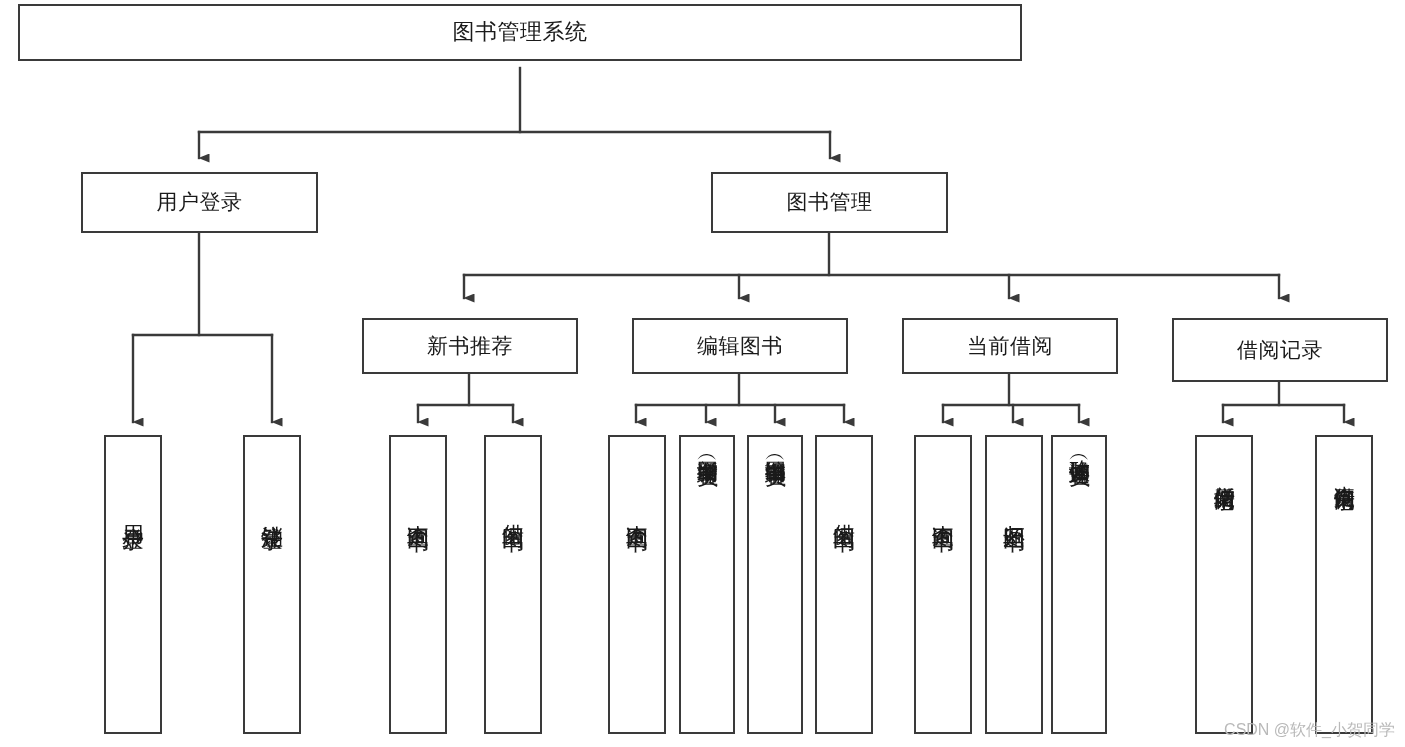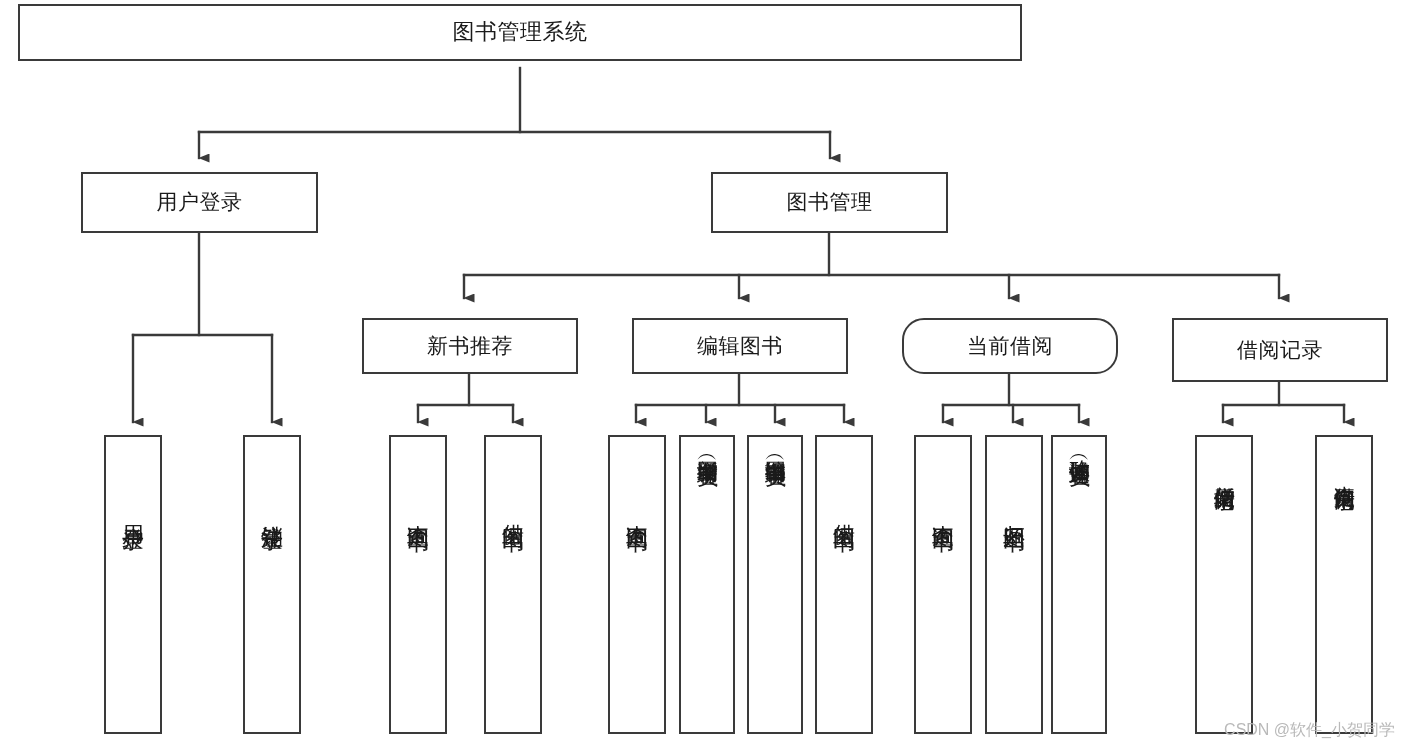--- a/index.html
+++ b/index.html
@@ -146,21 +146,21 @@
   </div>
 
   <div class="node h" style="left:362px; top:318px; width:216px; height:56px;">
     <span class="label">新书推荐</span>
   </div>
 
   <div class="node h" style="left:632px; top:318px; width:216px; height:56px;">
     <span class="label">编辑图书</span>
   </div>
 
-  <div class="node h" style="left:902px; top:318px; width:216px; height:56px;border-radius:22px;">
+  <div class="node h" style="left:902px; top:318px; width:216px; height:56px;">
     <span class="label">当前借阅</span>
   </div>
 
   <div class="node h" style="left:1172px; top:318px; width:216px; height:64px;">
     <span class="label">借阅记录</span>
   </div>
 
   <div class="node v" style="left:104px; top:435px; width:58px; height:299px; padding-top:70px;">
     <span class="label">用户登录</span>
   </div>

